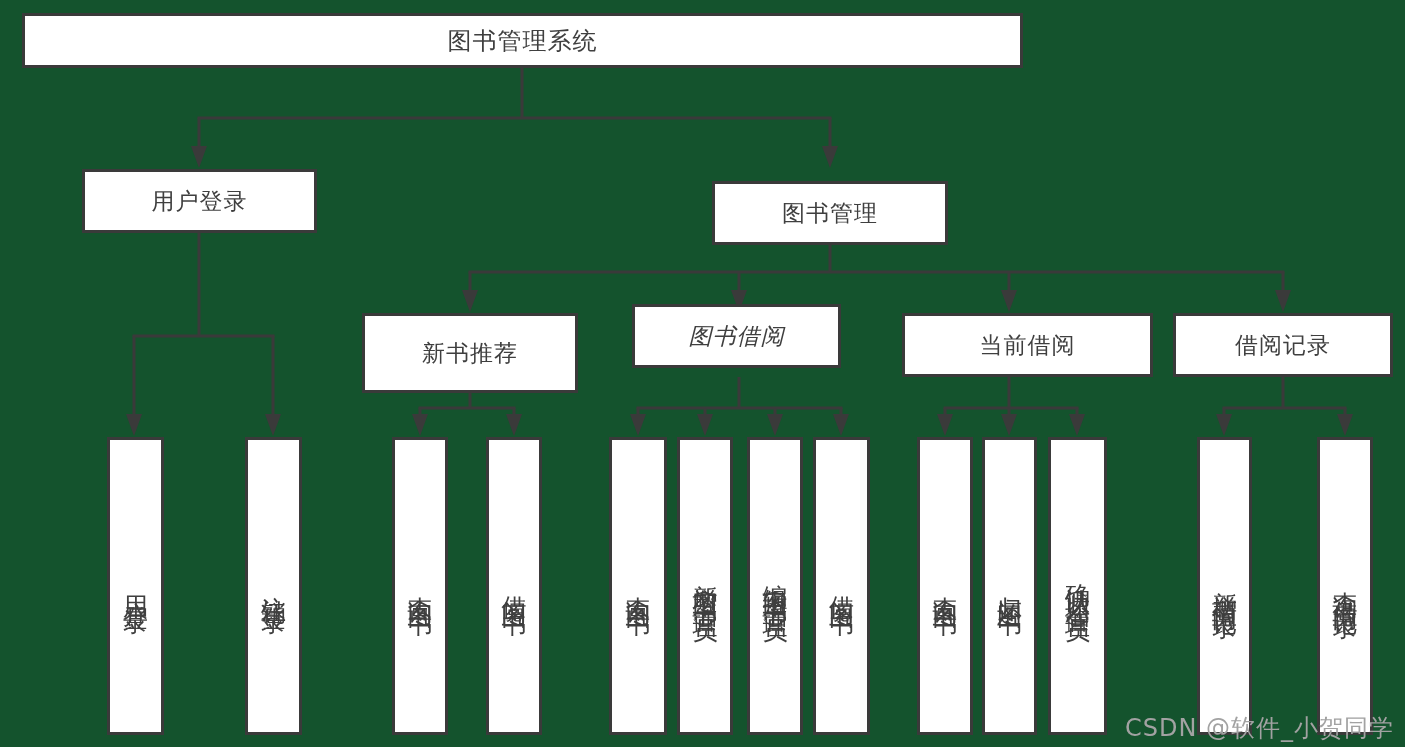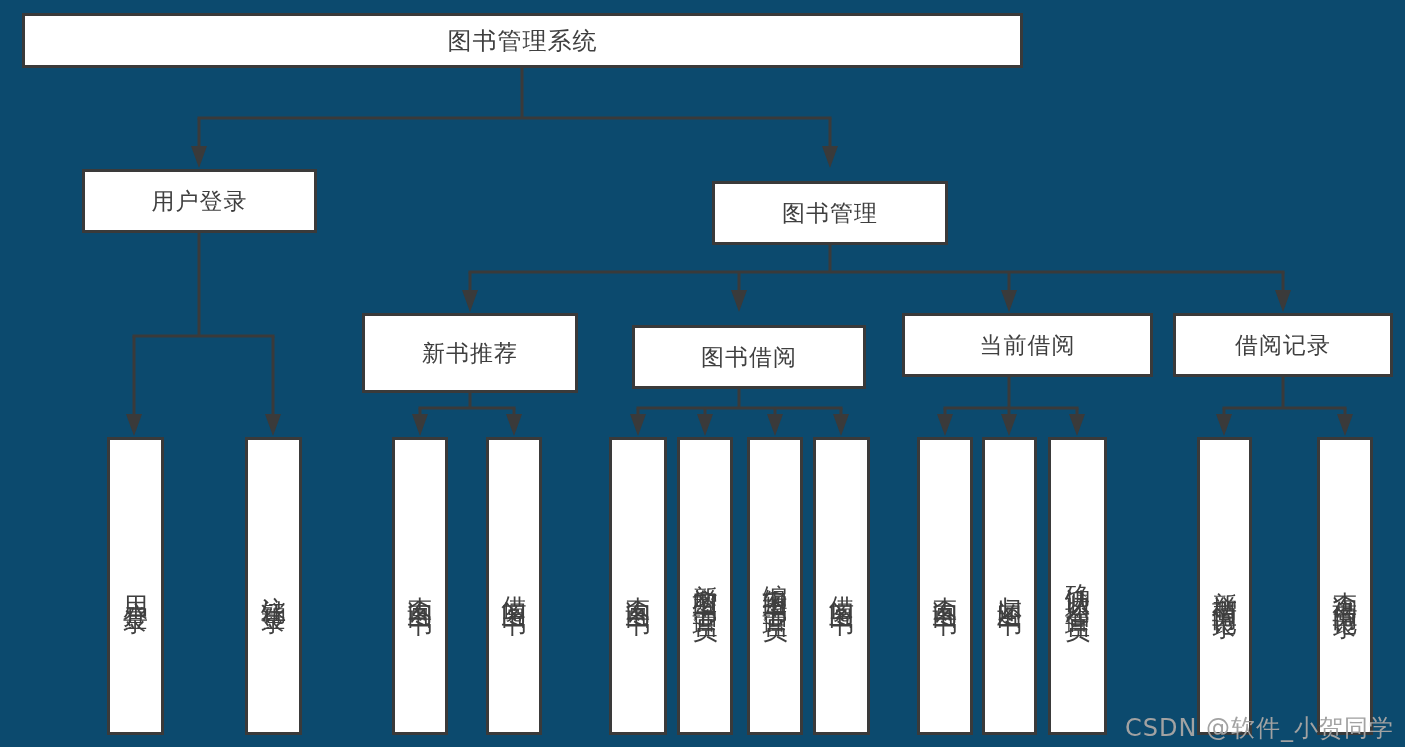--- a/index.html
+++ b/index.html
@@ -5,21 +5,21 @@
   html, body {
     margin: 0;
     padding: 0;
     background: #ffffff;
     font-family: "DejaVu Sans", "Liberation Sans", sans-serif;
   }
   #canvas {
     position: relative;
     width: 1405px;
     height: 747px;
-    background: #0c4a6e;
+    background: #14532d;
     overflow: hidden;
   }
   #connector-layer {
     position: absolute;
     left: 0; top: 0;
     width: 1405px; height: 747px;
     z-index: 1;
   }
   .node {
     position: absolute;
@@ -133,21 +133,21 @@
   <div class="node hnode" style="left:82px; top:169px; width:235px; height:64px;">
     <span>用户登录</span>
   </div>
   <div class="node hnode" style="left:712px; top:169px; width:236px; height:64px;margin-top:12px;">
     <span>图书管理</span>
   </div>
 
   <div class="node hnode" style="left:362px; top:313px; width:216px; height:80px;">
     <span>新书推荐</span>
   </div>
-  <div class="node hnode" style="left:632px; top:325px; width:234px; height:64px;">
+  <div class="node hnode" style="left:632px; top:304px; width:209px; height:64px;font-style:italic;">
     <span>图书借阅</span>
   </div>
   <div class="node hnode" style="left:902px; top:313px; width:251px; height:64px;">
     <span>当前借阅</span>
   </div>
   <div class="node hnode" style="left:1173px; top:313px; width:220px; height:64px;">
     <span>借阅记录</span>
   </div>
 
   <div class="node vnode" style="left:107px; top:437px; width:57px; height:298px;">

